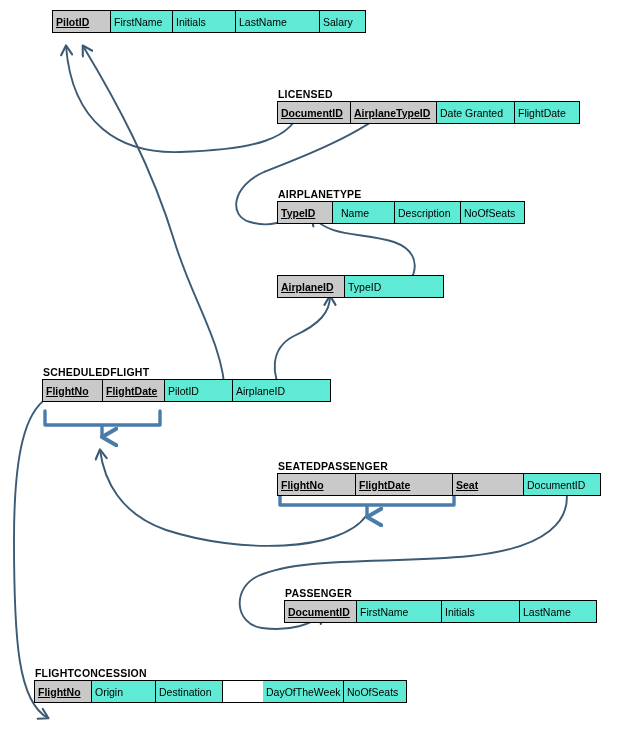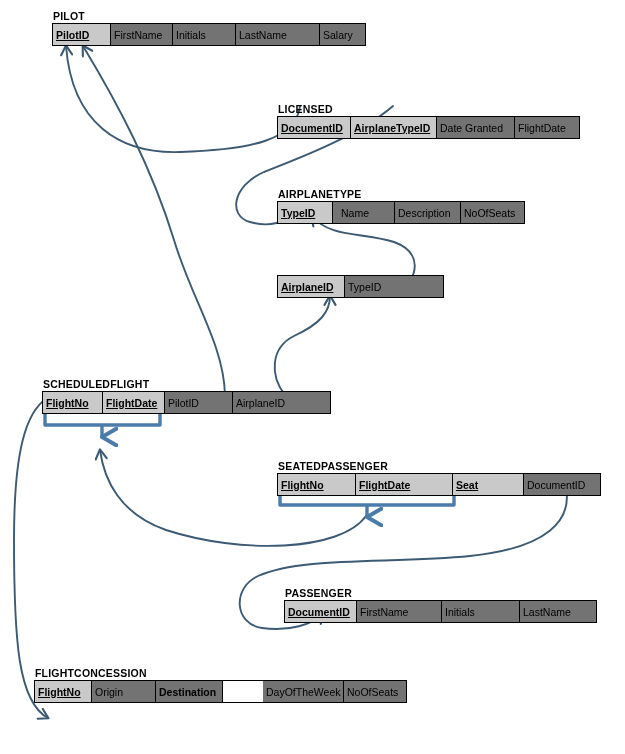--- a/index.html
+++ b/index.html
@@ -60,21 +60,21 @@
   }
   .attr:last-child {
     border-right: none;
   }
   .attr.key {
     background: #c9c9c9;
     font-weight: bold;
     text-decoration: underline;
   }
   .attr.plain {
-    background: #737373;
+    background: #5eead4;
     font-weight: normal;
   }
 </style>
 </head>
 <body>
 
 <div id="canvas">
 
   <svg id="links" viewBox="0 0 625 754" width="625" height="754" xmlns="http://www.w3.org/2000/svg">
     <defs>
@@ -118,30 +118,29 @@
         <path d="M 102 425 L 102 437" fill="none" stroke="#4a7cab" stroke-width="3.4" stroke-linecap="butt" marker-end="url(#bracketTick)"></path>
         <path d="M 280 491 L 280 505 L 454 505 L 454 491" fill="none" stroke="#4a7cab" stroke-width="3.4" stroke-linecap="round" stroke-linejoin="round">
           <title>SEATEDPASSENGER composite key bracket</title>
         </path>
         <path d="M 367 505 L 367 517" fill="none" stroke="#4a7cab" stroke-width="3.4" stroke-linecap="butt" marker-end="url(#bracketTick)"></path>
       </g>
   </svg>
 
   <div id="entity-layer">
       <div class="entity" style="left: 52px; top: 10px;">
-        <div class="entity-name">PILOT</div>
         <div class="attr-row">
           <div class="attr key" style="width: 58px; min-width: 58px;">PilotID</div>
           <div class="attr plain" style="width: 62px; min-width: 62px;">FirstName</div>
           <div class="attr plain" style="width: 63px; min-width: 63px;">Initials</div>
           <div class="attr plain" style="width: 84px; min-width: 84px;">LastName</div>
           <div class="attr plain" style="width: 45px; min-width: 45px;">Salary</div>
         </div>
       </div>
-      <div class="entity" style="left: 277px; top: 103px;">
+      <div class="entity" style="left: 277px; top: 88px;">
         <div class="entity-name">LICENSED</div>
         <div class="attr-row">
           <div class="attr key" style="width: 73px; min-width: 73px;">DocumentID</div>
           <div class="attr key" style="width: 86px; min-width: 86px;">AirplaneTypeID</div>
           <div class="attr plain" style="width: 78px; min-width: 78px;">Date Granted</div>
           <div class="attr plain" style="width: 64px; min-width: 64px;">FlightDate</div>
         </div>
       </div>
       <div class="entity" style="left: 277px; top: 188px;">
         <div class="entity-name">AIRPLANETYPE</div>
@@ -151,21 +150,21 @@
           <div class="attr plain" style="width: 66px; min-width: 66px;">Description</div>
           <div class="attr plain" style="width: 63px; min-width: 63px;">NoOfSeats</div>
         </div>
       </div>
       <div class="entity" style="left: 277px; top: 275px;">
         <div class="attr-row">
           <div class="attr key" style="width: 67px; min-width: 67px;">AirplaneID</div>
           <div class="attr plain" style="width: 98px; min-width: 98px;">TypeID</div>
         </div>
       </div>
-      <div class="entity" style="left: 42px; top: 378px;">
+      <div class="entity" style="left: 42px; top: 366px;">
         <div class="entity-name">SCHEDULEDFLIGHT</div>
         <div class="attr-row">
           <div class="attr key" style="width: 60px; min-width: 60px;">FlightNo</div>
           <div class="attr key" style="width: 62px; min-width: 62px;">FlightDate</div>
           <div class="attr plain" style="width: 68px; min-width: 68px;">PilotID</div>
           <div class="attr plain" style="width: 97px; min-width: 97px;">AirplaneID</div>
         </div>
       </div>
       <div class="entity" style="left: 277px; top: 460px;">
         <div class="entity-name">SEATEDPASSENGER</div>
@@ -183,20 +182,20 @@
           <div class="attr plain" style="width: 85px; min-width: 85px;">FirstName</div>
           <div class="attr plain" style="width: 78px; min-width: 78px;">Initials</div>
           <div class="attr plain" style="width: 76px; min-width: 76px;">LastName</div>
         </div>
       </div>
       <div class="entity" style="left: 34px; top: 667px;">
         <div class="entity-name">FLIGHTCONCESSION</div>
         <div class="attr-row">
           <div class="attr key" style="width: 57px; min-width: 57px;">FlightNo</div>
           <div class="attr plain" style="width: 64px; min-width: 64px;">Origin</div>
-          <div class="attr plain" style="width: 67px; min-width: 67px; font-weight: bold;">Destination</div>
+          <div class="attr plain" style="width: 67px; min-width: 67px;">Destination</div>
           <div class="attr plain" style="width: 81px; min-width: 81px; margin-left: 40px;">DayOfTheWeek</div>
           <div class="attr plain" style="width: 62px; min-width: 62px;">NoOfSeats</div>
         </div>
       </div>
     </div>
 
 </div>
 
 </body></html>

